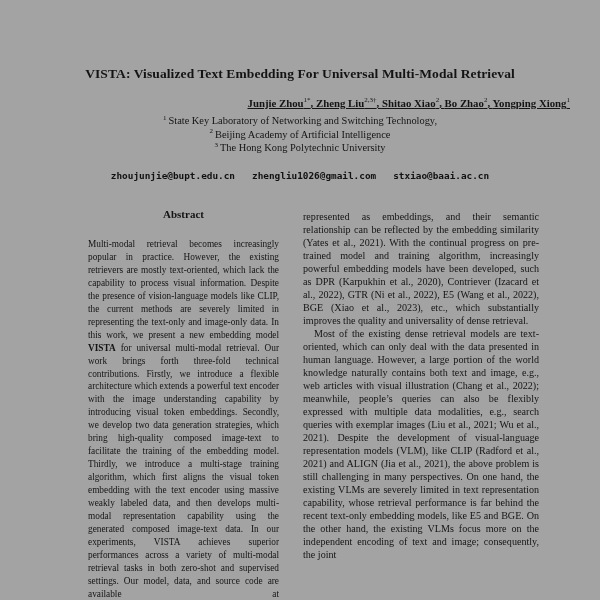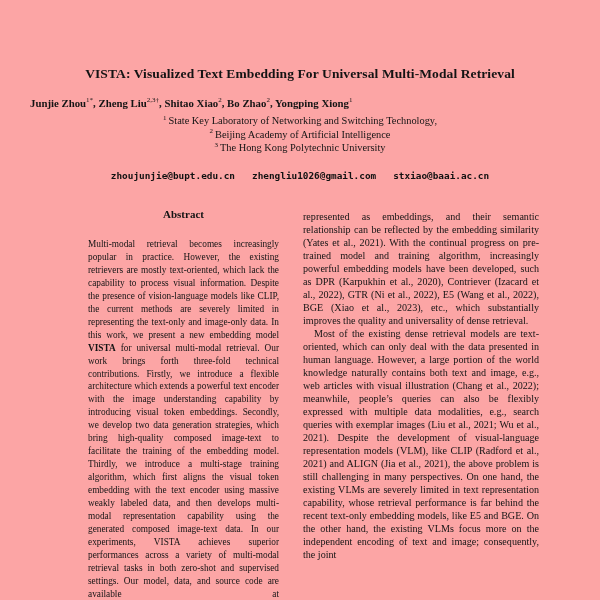--- a/index.html
+++ b/index.html
@@ -4,43 +4,44 @@
 <style>
   html, body {
     margin: 0;
     padding: 0;
     background: #ffffff;
   }
   .page {
     position: relative;
     width: 600px;
     height: 600px;
-    background: #fca5a5;
+    background: #a3a3a3;
     color: #141414;
     font-family: "Liberation Serif", "DejaVu Serif", serif;
     overflow: hidden;
   }
   .title {
     position: absolute;
     top: 66px;
     left: 30px;
     right: 30px;
     text-align: center;
     font-size: 13.5px;
     font-weight: bold;
     letter-spacing: 0.1px;
   }
   .authors {
     position: absolute;
     top: 97px;
     left: 30px;
     right: 30px;
-    text-align: left;
+    text-align: right;
     font-size: 10.8px;
     font-weight: bold;
+    text-decoration: underline;
   }
   .authors sup, .affiliations sup {
     font-size: 7px;
     font-weight: normal;
     vertical-align: super;
     line-height: 0;
   }
   .affiliations {
     position: absolute;
     top: 114px;

